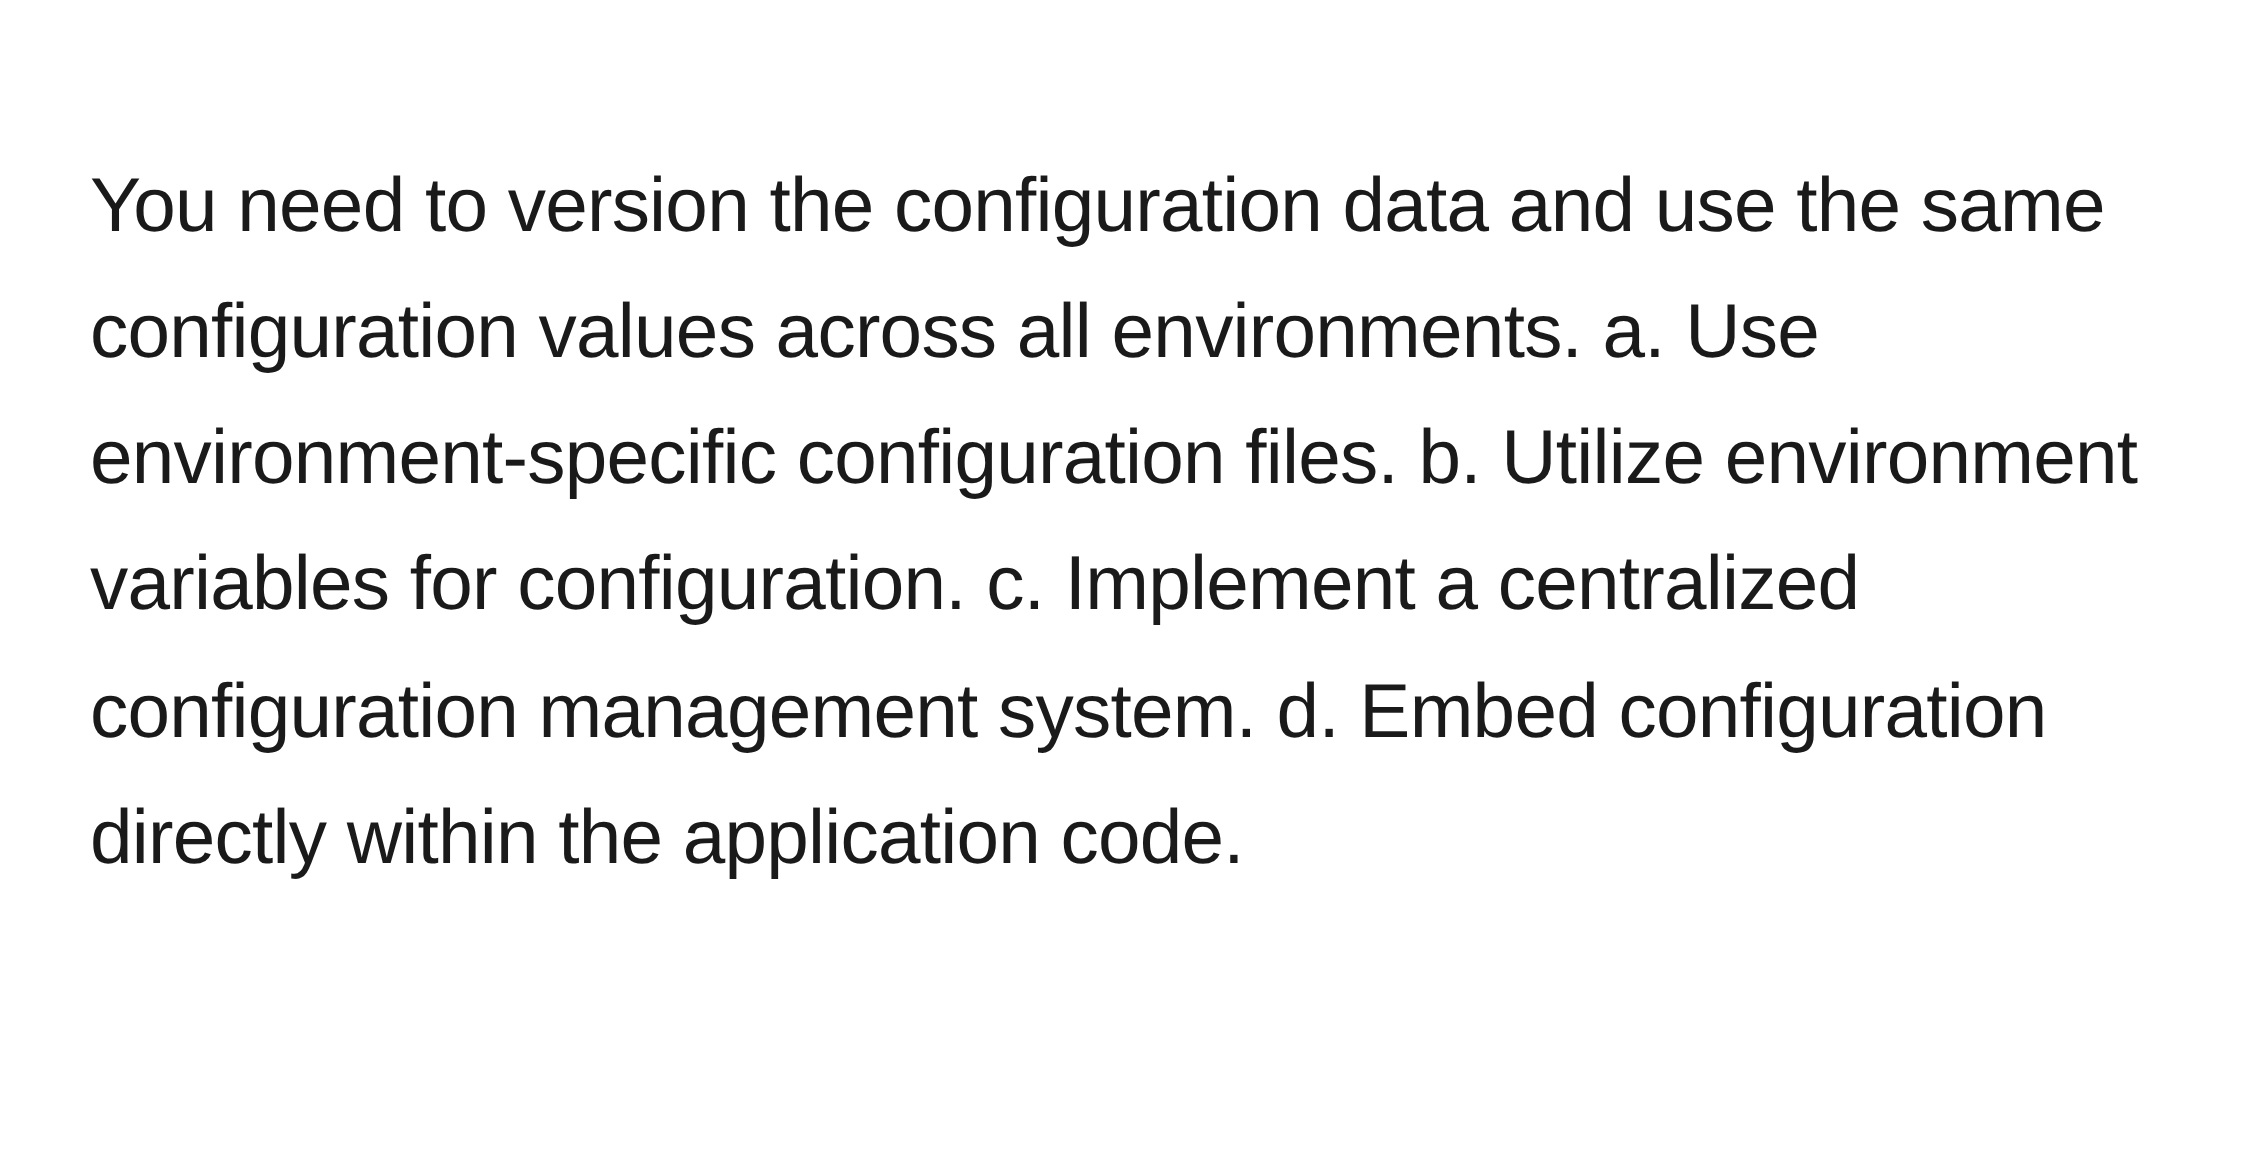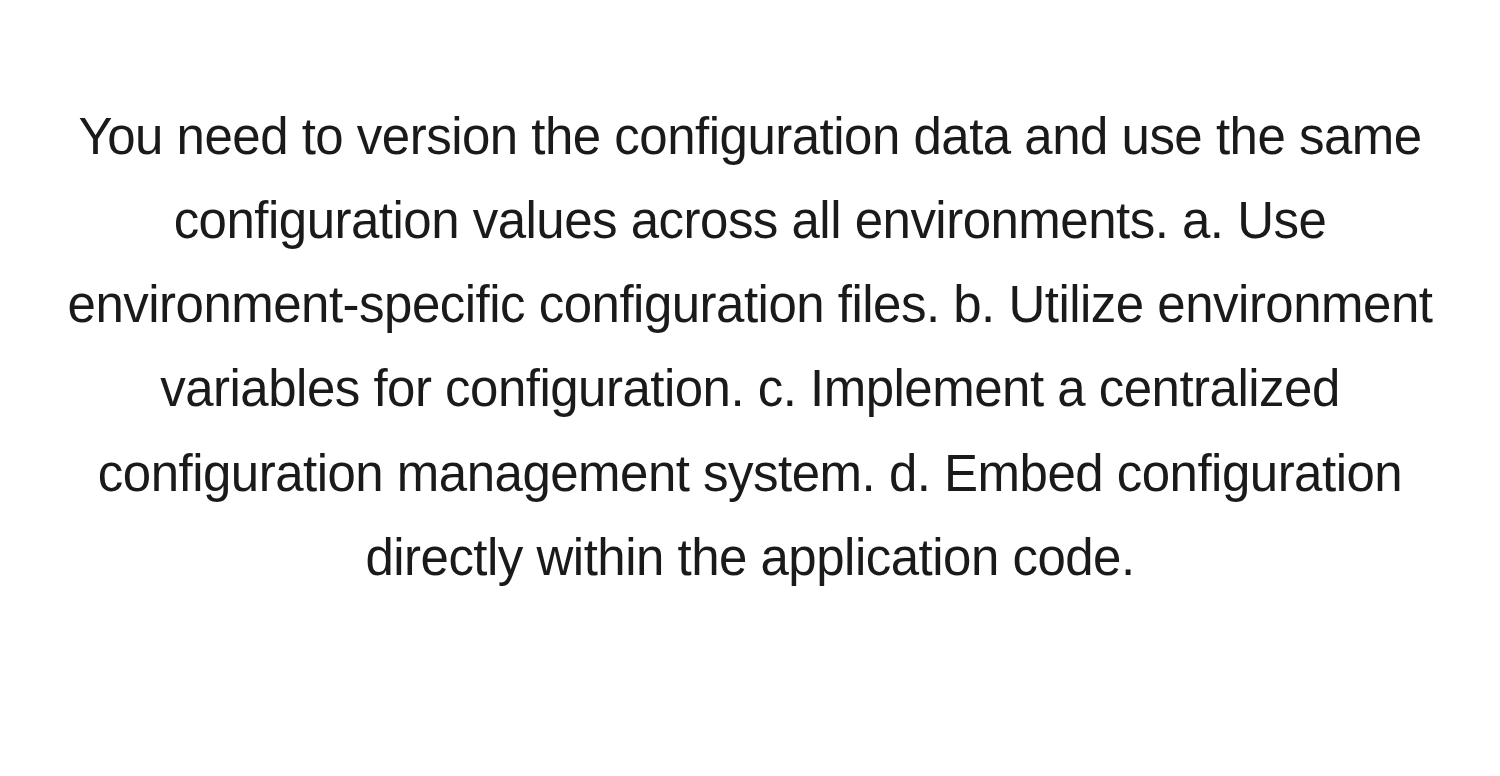--- a/index.html
+++ b/index.html
@@ -13,19 +13,18 @@
       background: #ffffff;
       font-family: -apple-system, BlinkMacSystemFont, "Segoe UI", Helvetica, Arial, sans-serif;
       padding: 95px 60px 60px 60px;
     }
     .question-text {
       font-size: 51px;
       line-height: 1.65;
       color: #1a1a1a;
       font-weight: 400;
       letter-spacing: -0.01em;
-      text-align: center;
     }
   </style>
 </head>
 <body>
 
 <div class="question-text">You need to version the configuration data and use the same configuration values across all environments. a. Use environment-specific configuration files. b. Utilize environment variables for configuration. c. Implement a centralized configuration management system. d. Embed configuration directly within the application code.</div>
 
 </body></html>

